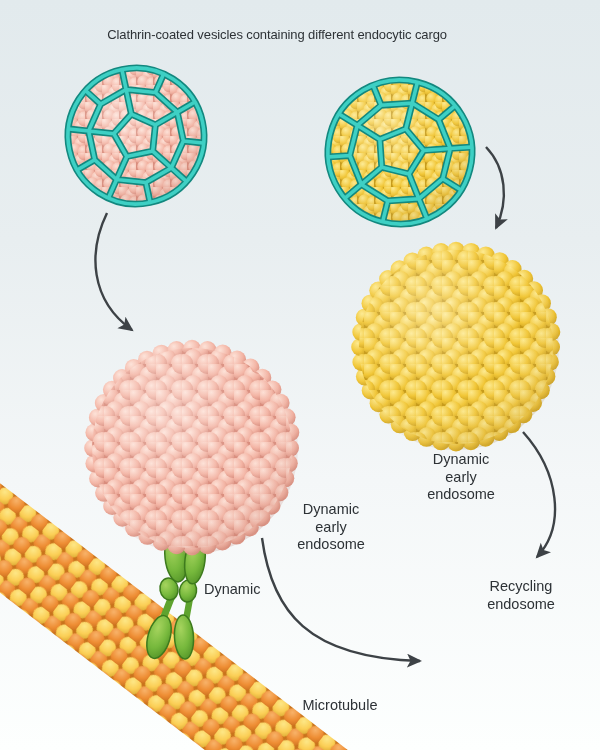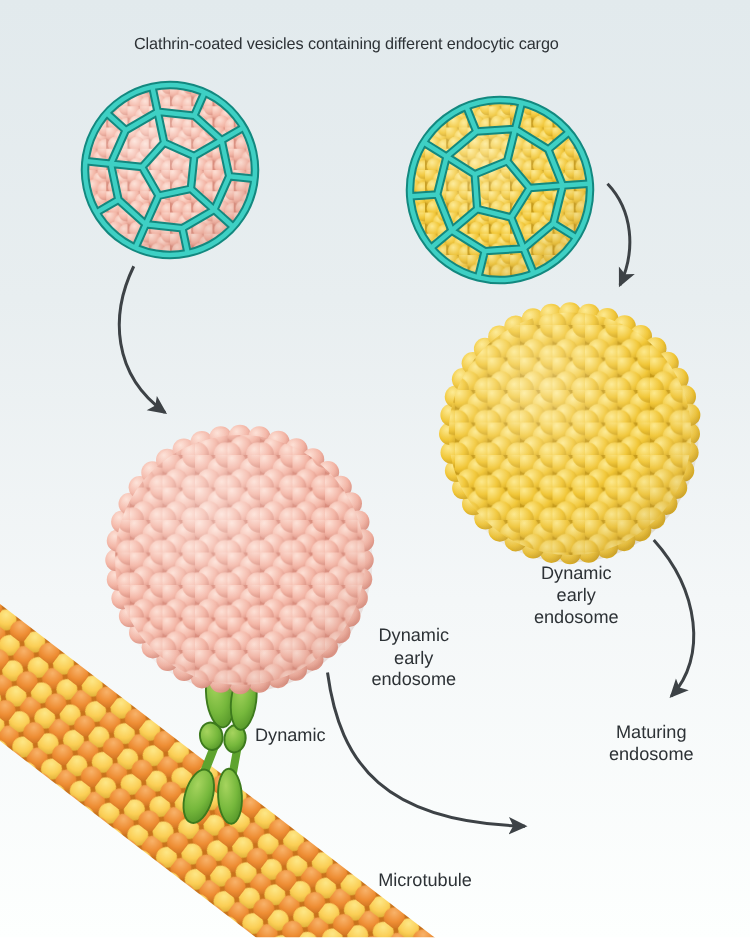--- a/index.html
+++ b/index.html
@@ -236,20 +236,20 @@
   <div class="label title" style="left:37px;top:27px;width:410px;text-align:right;">Clathrin-coated vesicles containing different endocytic cargo</div>
 
   <div class="label" style="left:271px;top:501px;width:120px;">Dynamic
 early
 endosome</div>
 
   <div class="label" style="left:401px;top:451px;width:120px;">Dynamic
 early
 endosome</div>
 
-  <div class="label" style="left:456px;top:578px;width:130px;">Maturing
+  <div class="label" style="left:456px;top:578px;width:130px;">Recycling
 endosome</div>
 
 
   <div class="label left-align" style="left:204px;top:581px;width:80px;">Dynamic</div>
 
   <div class="label" style="left:270px;top:697px;width:140px;">Microtubule</div>
 </div>
 
 </body></html>

